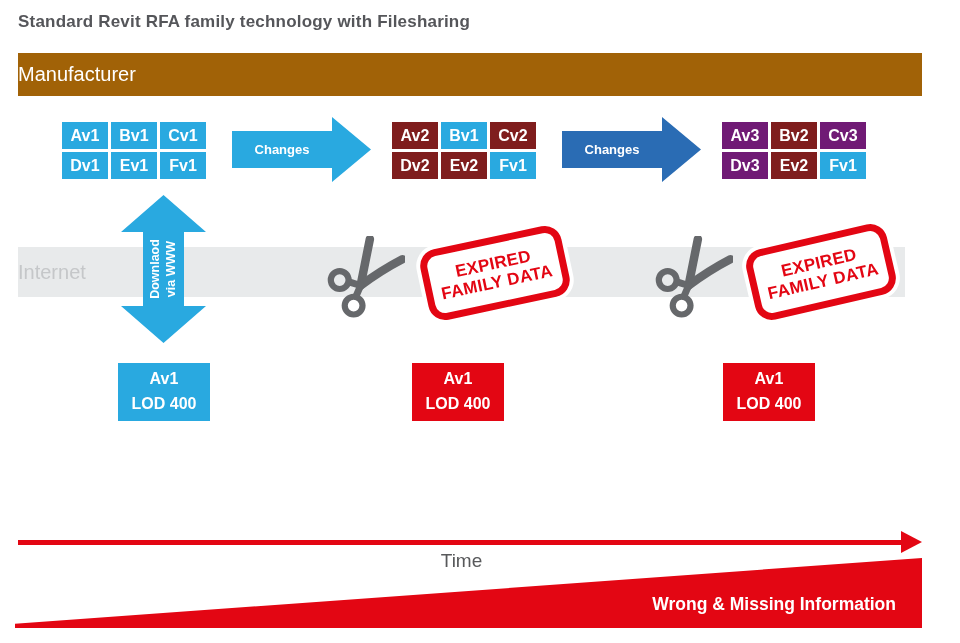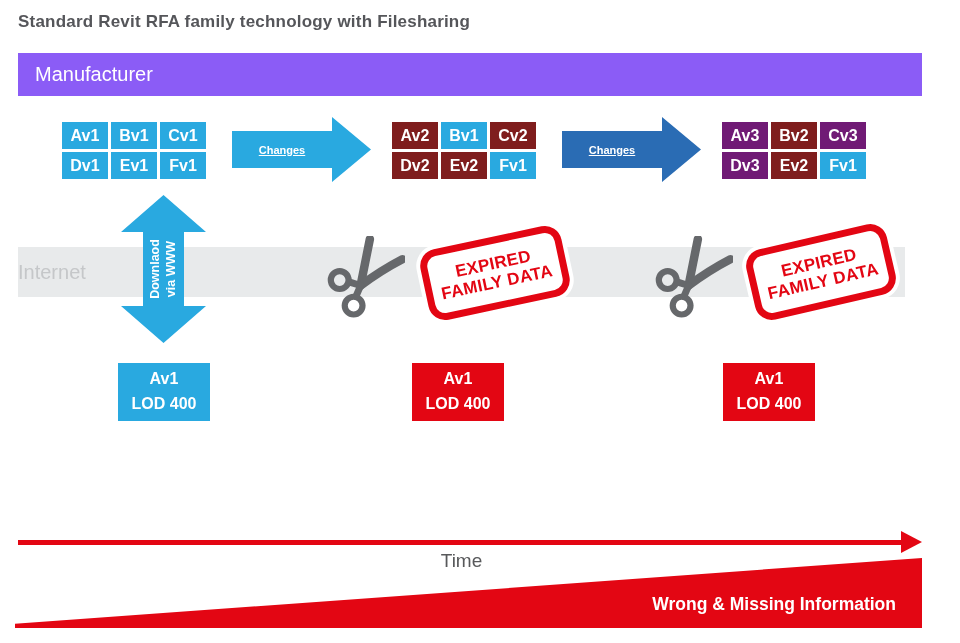--- a/index.html
+++ b/index.html
@@ -4,43 +4,43 @@
 <style>
   html,body{margin:0;padding:0;background:#ffffff;}
   .canvas{
     position:relative;width:960px;height:643px;overflow:hidden;background:#fff;
     font-family:"Liberation Sans","DejaVu Sans",sans-serif;
   }
   .abs{position:absolute;}
   
   .title{left:18px;top:12px;font-size:17px;font-weight:bold;color:#55565A;letter-spacing:.2px;}
   
-  .lane-bar{left:18px;width:904px;height:43px;background:#8b5cf6;color:#fff;
-    display:flex;align-items:center;padding-left:17px;box-sizing:border-box;font-size:20px;}
+  .lane-bar{left:18px;width:904px;height:43px;background:#a16207;color:#fff;
+    display:flex;align-items:center;box-sizing:border-box;font-size:20px;}
   .lane-man{top:53px;}
   .lane-plan{top:471px;}
   
   .band{left:18px;top:247px;width:887px;height:50px;background:#E8EAEB;
     display:flex;align-items:center;padding-left:0;box-sizing:border-box;
     font-size:20px;color:#C5C7C9;}
   
   .vgrid{top:122px;display:grid;grid-template-columns:repeat(3,46px);grid-auto-rows:27px;gap:3px;}
   .g1{left:62px;} .g2{left:392px;} .g3{left:722px;}
   .cell{display:flex;align-items:center;justify-content:center;color:#fff;
     font-size:16px;font-weight:bold;}
   .light{background:#29A9E0;}
   .medium{background:#7f1d1d;}
   .dark{background:#701a75;}
   
   .changes{top:117px;width:139px;height:65px;}
   .ch1{left:232px;} .ch2{left:562px;}
   .changes svg{position:absolute;left:0;top:0;}
   .changes .lbl{position:absolute;left:0;top:0;width:100px;height:100%;
     display:flex;align-items:center;justify-content:center;color:#fff;
-    font-size:11px;font-weight:bold;text-decoration:underline;}
+    font-size:13px;font-weight:bold;}
   
   .dl{left:121px;top:195px;width:85px;height:148px;}
   .dl .lbl{position:absolute;left:50%;top:50%;transform:translate(-50%,-50%) rotate(-90deg);
     color:#fff;font-size:12.5px;font-weight:bold;line-height:1.25;text-align:center;white-space:nowrap;}
   
   .scis1{left:327px;top:236px;}
   .scis2{left:655px;top:236px;}
   
   .stamp{width:130px;height:58px;background:#fff;border:7px solid #E30613;border-radius:17px;
     box-shadow:0 0 0 4px #ffffff;display:flex;align-items:center;justify-content:center;

